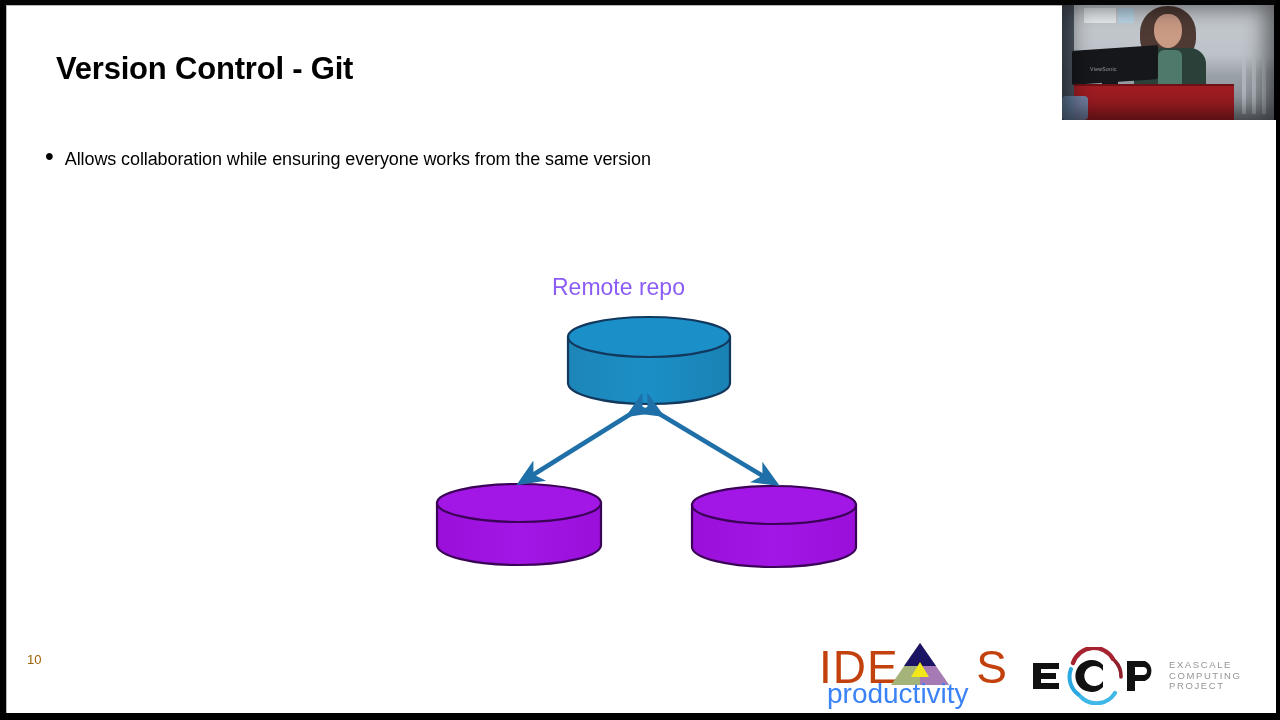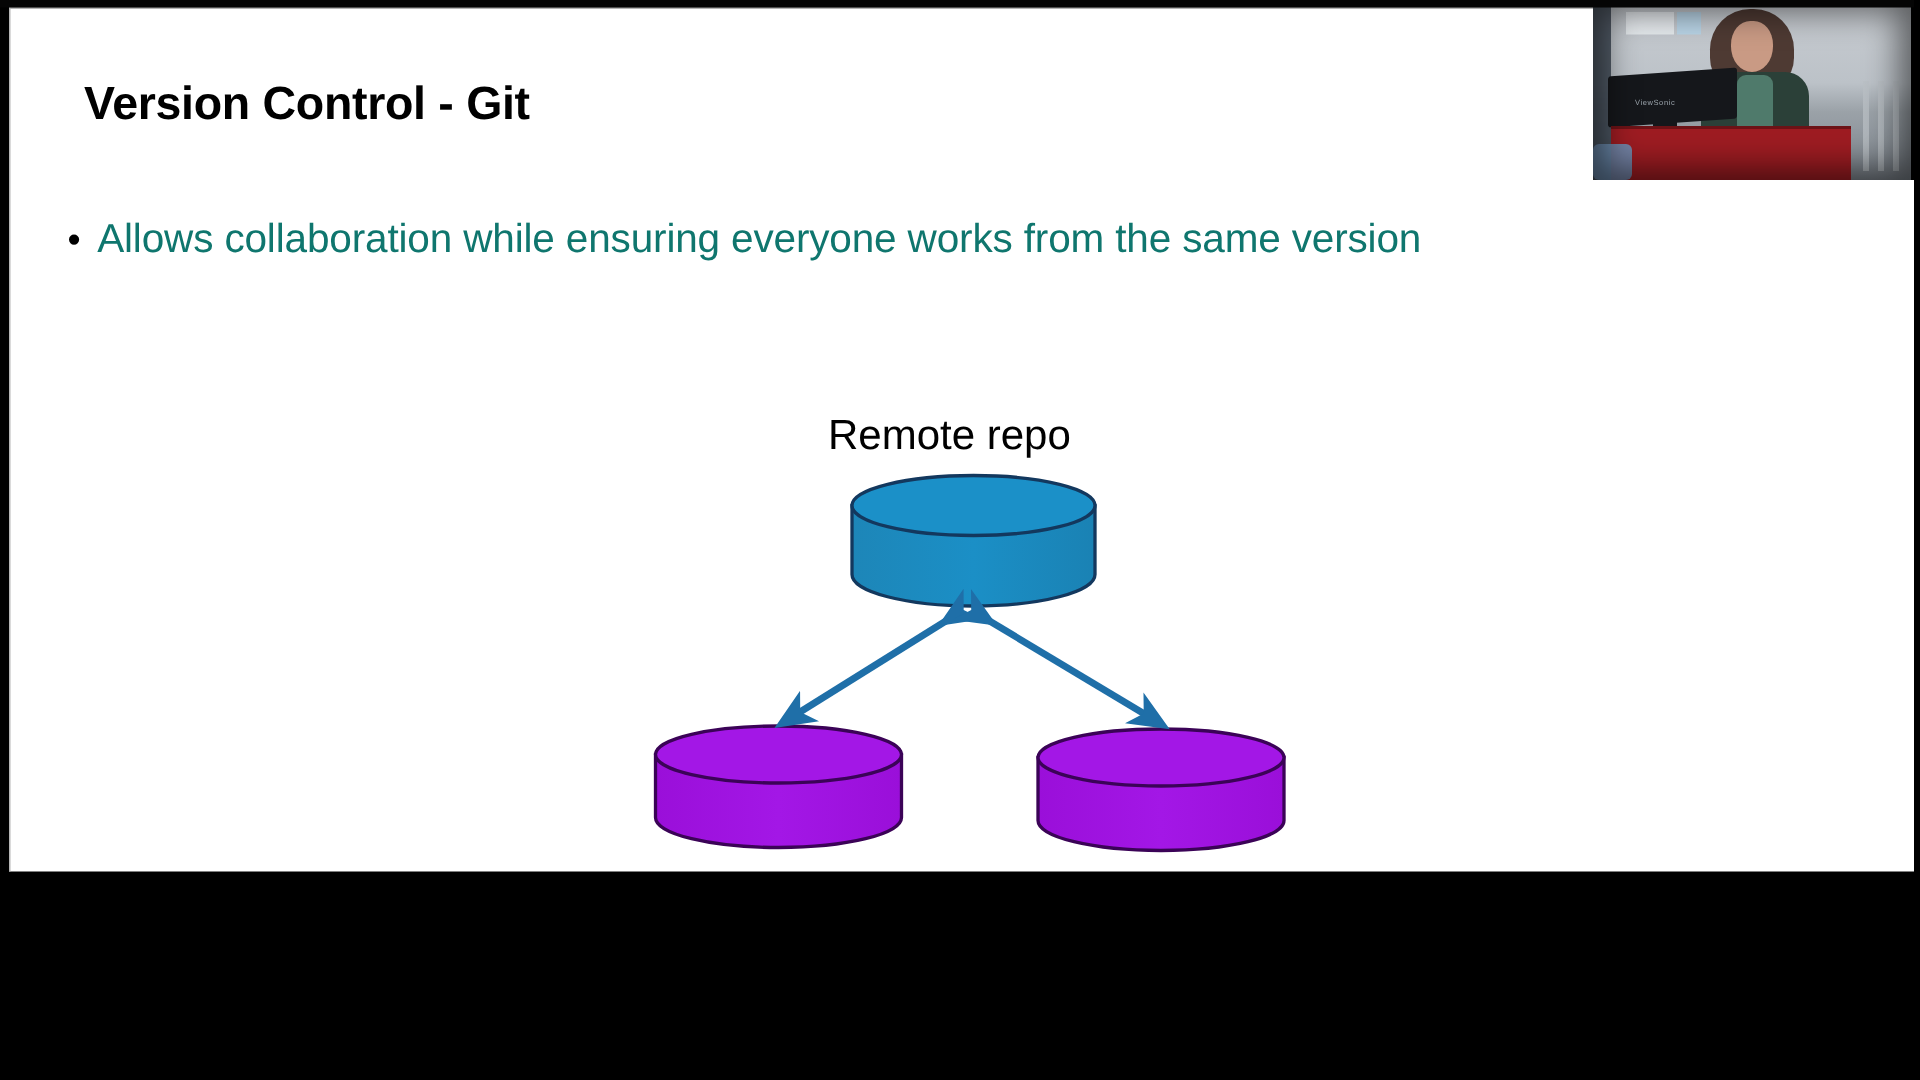--- a/index.html
+++ b/index.html
@@ -13,21 +13,21 @@
   }
   #stage {
     position: relative;
     width: 1280px; height: 720px;
     background: #000000;
   }
   
   #slide {
     position: absolute;
     left: 6px; top: 5px;
-    width: 1270px; height: 576px;
+    width: 1270px; height: 708px;
     background: #ffffff;
     border-left: 1px solid #b6b6b6;
     border-top: 1px solid #b6b6b6;
     box-sizing: border-box;
     overflow: hidden;
   }
   
   #left-edge {
     position: absolute; left: 0; top: 0;
     width: 6px; height: 720px;
@@ -67,37 +67,37 @@
     display: flex;
     align-items: baseline;
   }
   #bullet-dot {
     font-size: 25px;
     line-height: 1;
     color: #000;
     margin-right: 11px;
   }
   #bullet-text {
-    font-size: 27px;
-    color: #0f766e;
+    font-size: 18px;
+    color: #000000;
     white-space: nowrap;
     letter-spacing: -0.1px;
   }
 
   
   #diagram {
     position: absolute;
     left: 0; top: 0;
     width: 1270px; height: 708px;
     pointer-events: none;
   }
   .diagram-label {
     position: absolute;
-    font-size: 28px;
-    color: #000000;
+    font-size: 23px;
+    color: #8b5cf6;
     white-space: nowrap;
   }
   #label-remote { left: 545px; top: 268px; }
   #label-local  { left: 462px; top: 595px; }
 
   
   .cyl {
     position: absolute;
   }
   #cyl-remote { left: 558px; top: 309px; width: 168px; height: 92px; }
@@ -352,20 +352,41 @@
         <svg width="58" height="42" viewBox="0 0 58 42">
           <polygon points="29,0 58,42 0,42" fill="#a3b37a"></polygon>
           <polygon points="29,0 58,42 29,42" fill="#a67bb5"></polygon>
           <polygon points="29,0 45,23 13,23" fill="#1b1464"></polygon>
           <polygon points="29,19 38,34 20,34" fill="#f2e718"></polygon>
         </svg>
       </div>
       <div id="ideas-tagline">productivity</div>
     </div>
 
+    <div id="ecp-logo">
+      <svg id="ecp-mark" viewBox="0 0 132 58">
+
+        <path d="M4,16 L30,16 L30,22 L12,22 L12,26 L27,26 L27,32 L12,32 L12,36 L30,36 L30,42 L4,42 Z" fill="#111"></path>
+
+        <path d="M74,18 A16,16 0 1 0 74,40 L74,34 A10,10 0 1 1 74,24 Z" fill="#111"></path>
+
+        <path d="M98,14 L116,14 A11,11 0 0 1 116,34 L106,34 L106,44 L98,44 Z M106,20 L106,28 L114,28 A4,4 0 0 0 114,20 Z" fill="#111"></path>
+
+        <path d="M44,16 A22,22 0 0 1 84,12" fill="none" stroke="#a62231" stroke-width="4.4" stroke-linecap="round"></path>
+        <path d="M86,14 A22,22 0 0 1 92,30" fill="none" stroke="#8e1f2b" stroke-width="3.6" stroke-linecap="round"></path>
+
+        <path d="M42,22 A22,22 0 0 0 50,48" fill="none" stroke="#2aa8df" stroke-width="4" stroke-linecap="round"></path>
+        <path d="M52,50 A22,22 0 0 0 86,46" fill="none" stroke="#3fb8e8" stroke-width="4.2" stroke-linecap="round"></path>
+      </svg>
+      <div id="ecp-sub">
+        <div>EXASCALE</div>
+        <div>COMPUTING</div>
+        <div>PROJECT</div>
+      </div>
+    </div>
 
   </div>
 
   <div id="webcam">
     <div id="wc-wall"></div>
     <div id="wc-backwall-dark"></div>
     <div id="wc-screenwhite"></div>
     <div id="wc-screenblue"></div>
     <div id="wc-person-hair"></div>
     <div id="wc-person-face"></div>

